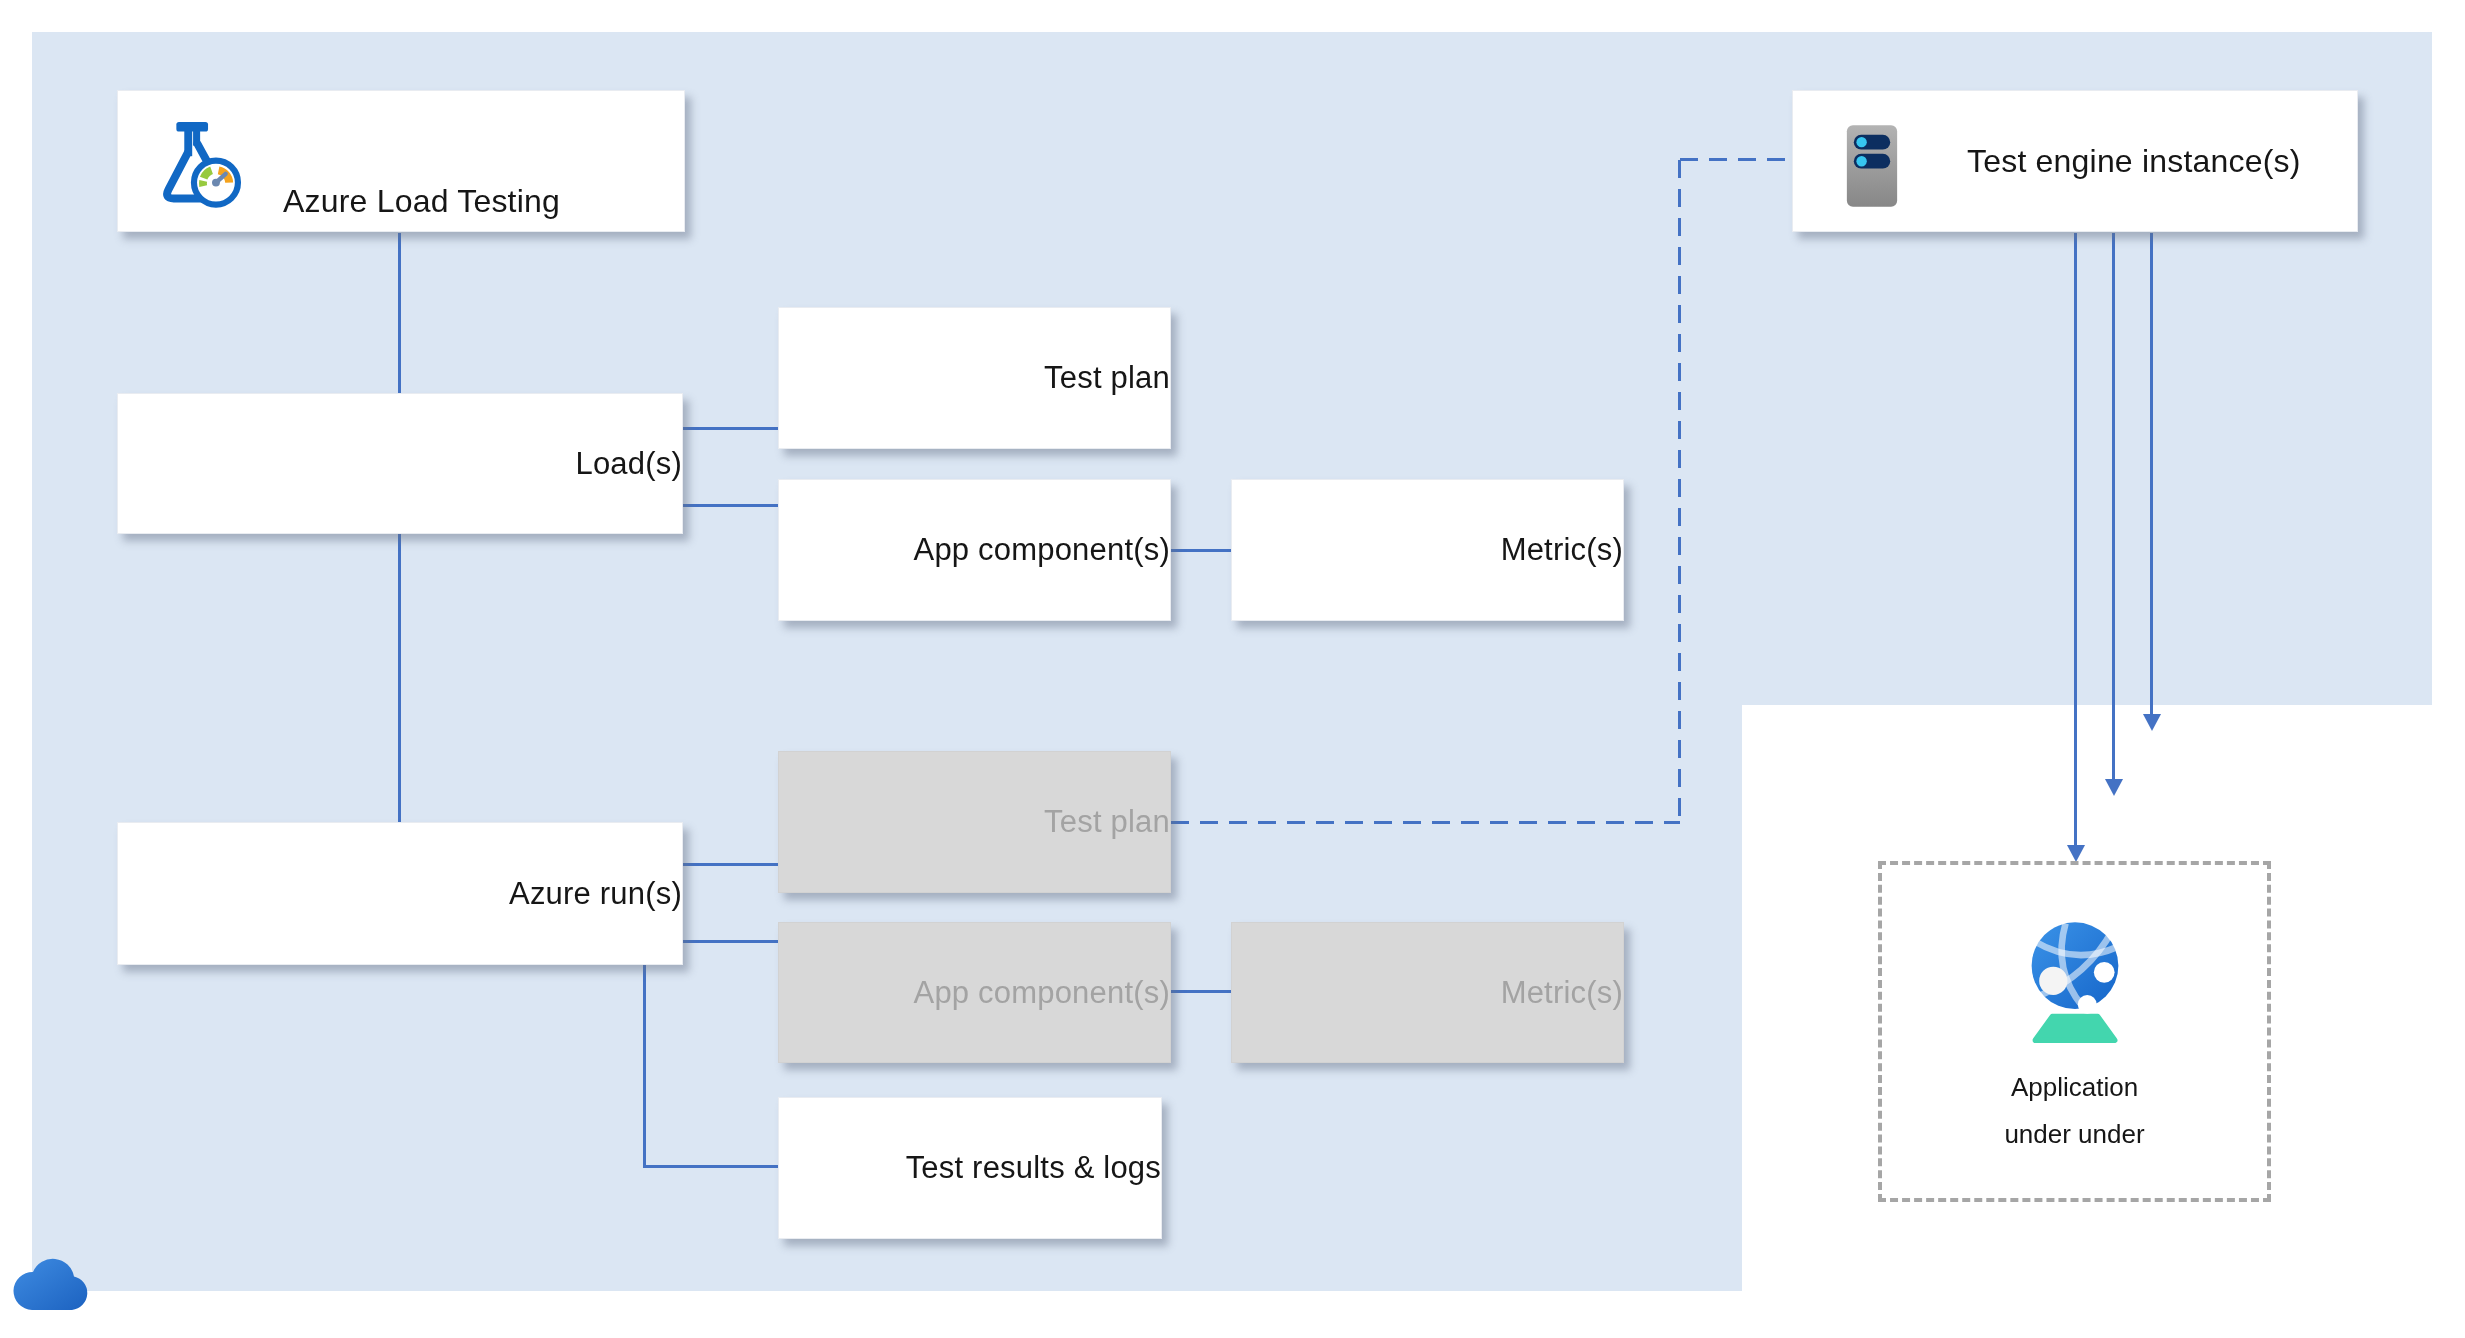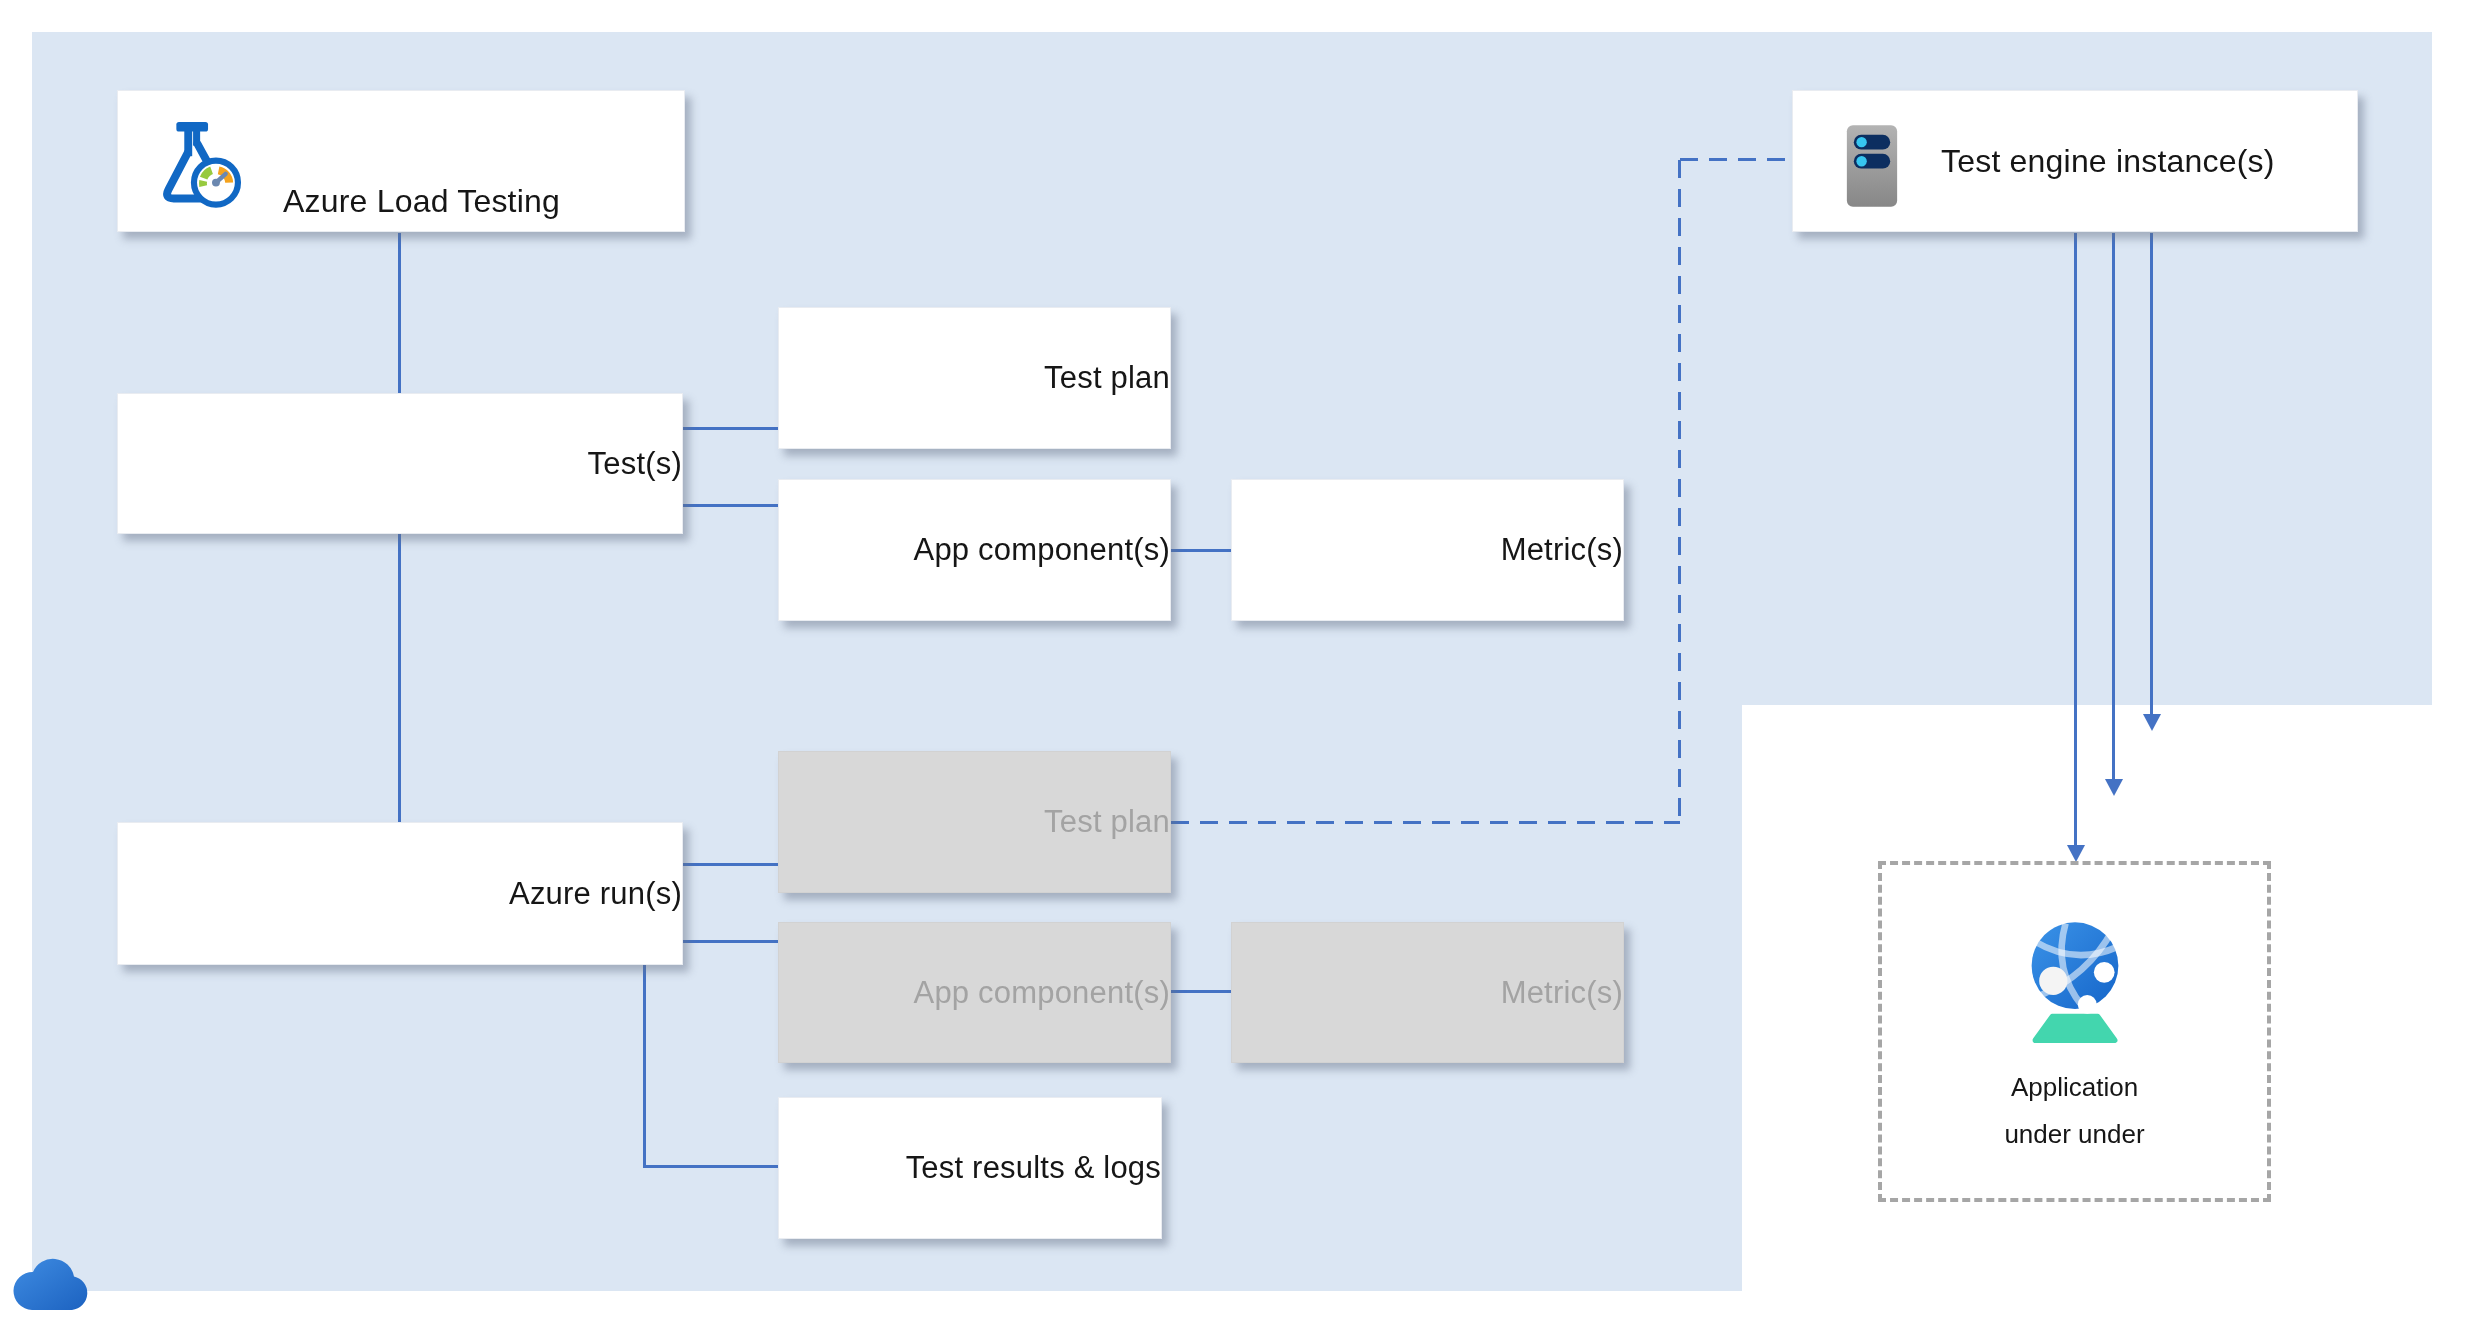--- a/index.html
+++ b/index.html
@@ -39,21 +39,21 @@
   .dashed-box{
     position:absolute;left:1878px;top:861px;width:393px;height:341px;box-sizing:border-box;
     border:4px dashed var(--dashed-border-gray);background:transparent;
   }
   .aut-label{position:absolute;left:0;right:0;top:199px;text-align:center;font-size:26px;line-height:47px;}
   .aut-icon{position:absolute;left:50%;transform:translateX(-50%);top:40px;width:132px;height:146px;}
 
   .azure-icon{position:absolute;left:38px;top:30px;width:90px;height:88px;}
   .azure-lbl{position:absolute;left:165px;top:0;height:100%;display:flex;align-items:center;font-size:32px;margin-top:40px;}
   .server-icon{position:absolute;left:53px;top:33px;width:52px;height:84px;}
-  .engine-lbl{position:absolute;left:148px;top:0;height:100%;display:flex;align-items:center;font-size:32px;}
+  .engine-lbl{position:absolute;left:174px;top:0;height:100%;display:flex;align-items:center;font-size:32px;}
   .cloud-icon{position:absolute;left:13px;top:1255px;width:78px;height:57px;}
 </style>
 </head>
 <body>
 
 <div class="stage">
 
   <div class="abs bg-blue"></div>
   <div class="abs bg-cutout"></div>
 
@@ -111,21 +111,21 @@
         <rect x="9" y="12" width="42" height="17" rx="8.5" fill="#0c2e60"></rect>
         <circle cx="18" cy="20.5" r="6" fill="#37c6f0"></circle>
         <rect x="9" y="34" width="42" height="17" rx="8.5" fill="#0c2e60"></rect>
         <circle cx="18" cy="42.5" r="6" fill="#37c6f0"></circle>
       </svg>
     </span>
     <span class="engine-lbl lbl">Test engine instance(s)</span>
   </div>
 
   <div class="node" style="left:117px;top:393px;width:566px;height:141px;">
-    <span class="lbl">Test(s)</span>
+    <span class="lbl">Load(s)</span>
   </div>
 
   <div class="node" style="left:778px;top:307px;width:393px;height:142px;">
     <span class="lbl">Test plan</span>
   </div>
 
   <div class="node" style="left:778px;top:479px;width:393px;height:142px;">
     <span class="lbl">App component(s)</span>
   </div>
 

